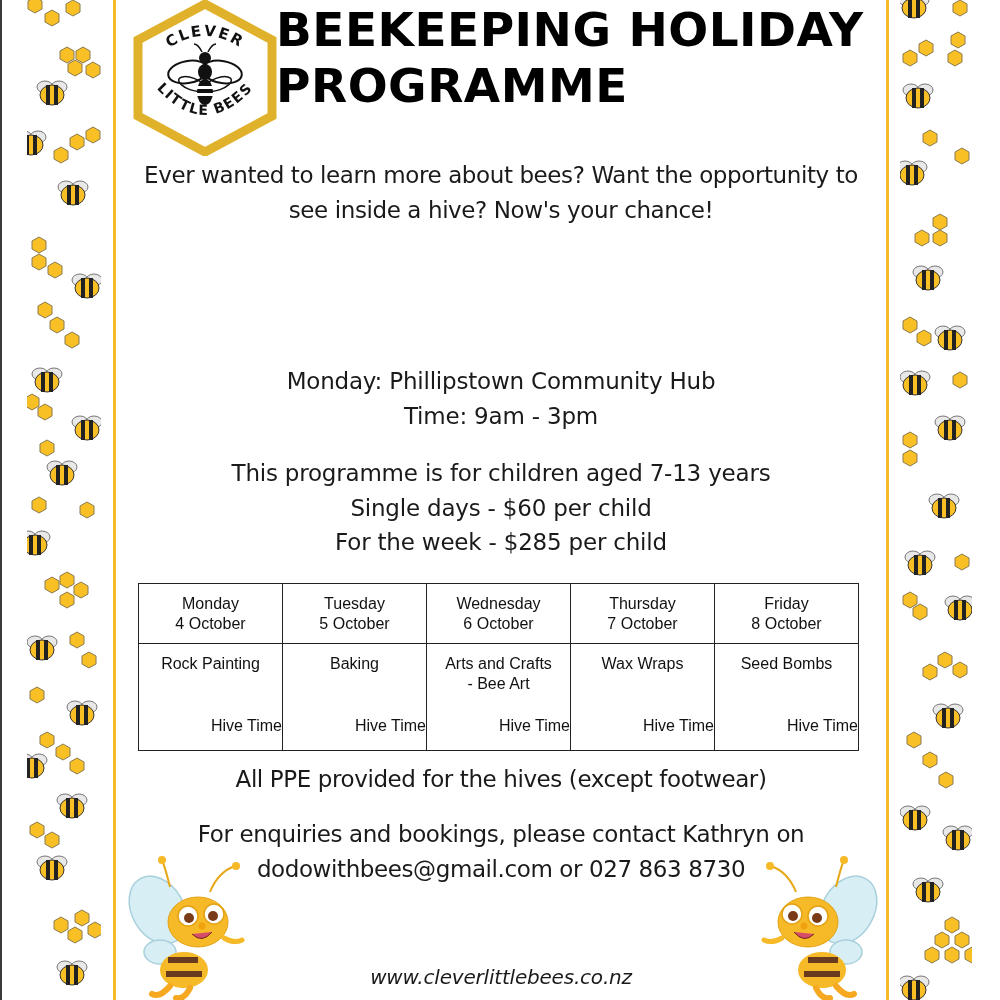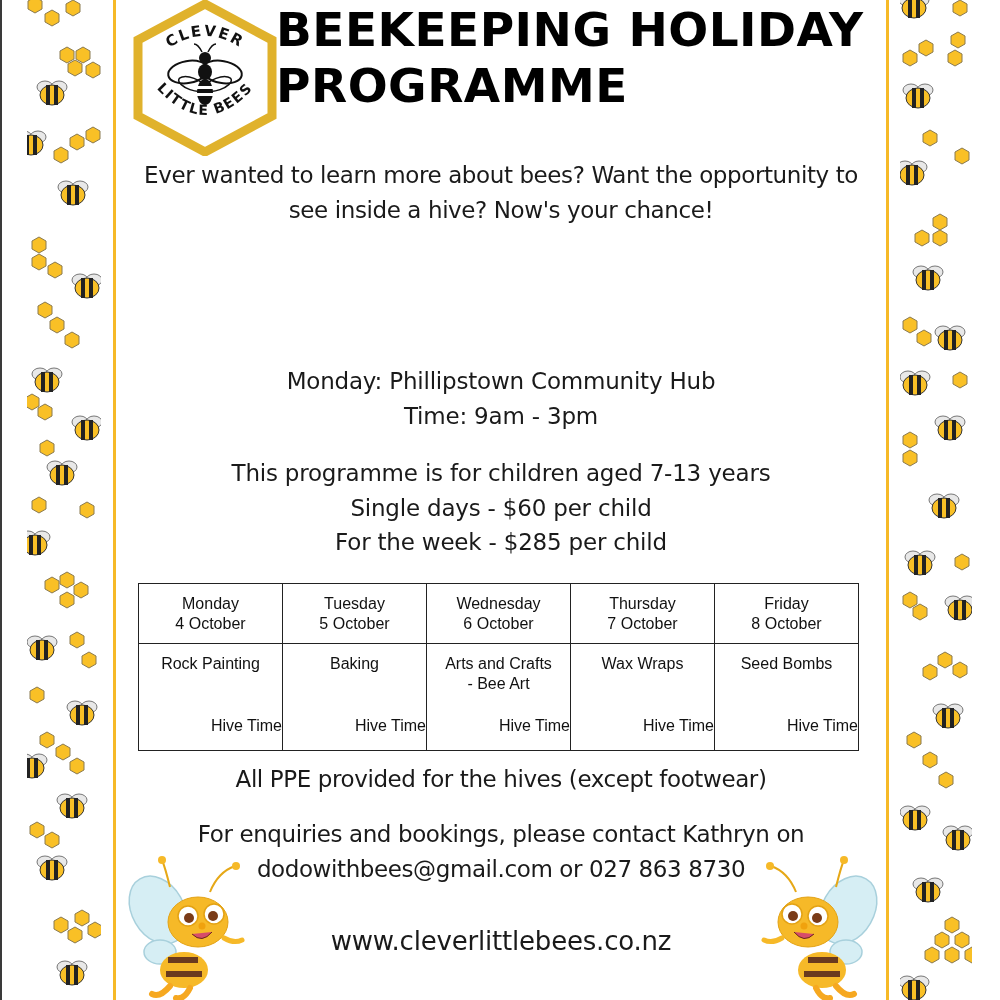--- a/index.html
+++ b/index.html
@@ -28,21 +28,21 @@
     .para { position: absolute; left: 0; width: 770px; text-align: center;
             font-family: "DejaVu Sans", sans-serif; font-weight: normal; font-size: 23px;
             line-height: 34.5px; color: #1a1a1a; letter-spacing: -0.4px; }
     .para span { display: block; }
     .p1 { top: 158px; }
     .p2 { top: 250px; }
     .p3 { top: 364px; letter-spacing: -0.2px; }
     .p4 { top: 456px; letter-spacing: -0.2px; }
     .p5 { top: 762px; }
     .p6 { top: 817px; }
-    .p7 { top: 924px; font-size: 26px; letter-spacing: -0.2px; }
+    .p7 { top: 960px; font-size: 20px; letter-spacing: -0.2px; font-style: italic; }
 
     table.schedule { position: absolute; left: 22px; top: 583px; width: 721px; border-collapse: collapse;
                      font-family: "Liberation Sans", sans-serif; font-size: 16px; color: #111; border-radius: 22px; }
     table.schedule td { border: 1.5px solid #222; text-align: center; vertical-align: top; width: 20%; }
     table.schedule tr.head td { height: 60px; padding-top: 10px; line-height: 20px; }
     table.schedule tr.body td { height: 107px; padding-top: 10px; line-height: 20px; position: relative; margin-left: 6px; }
     .cell-line { display: block; }
     .hive { position: absolute; left: 0; right: 0; bottom: 14px; text-align: right; }
 
     .mascot { position: absolute; top: 852px; width: 130px; height: 148px; }

